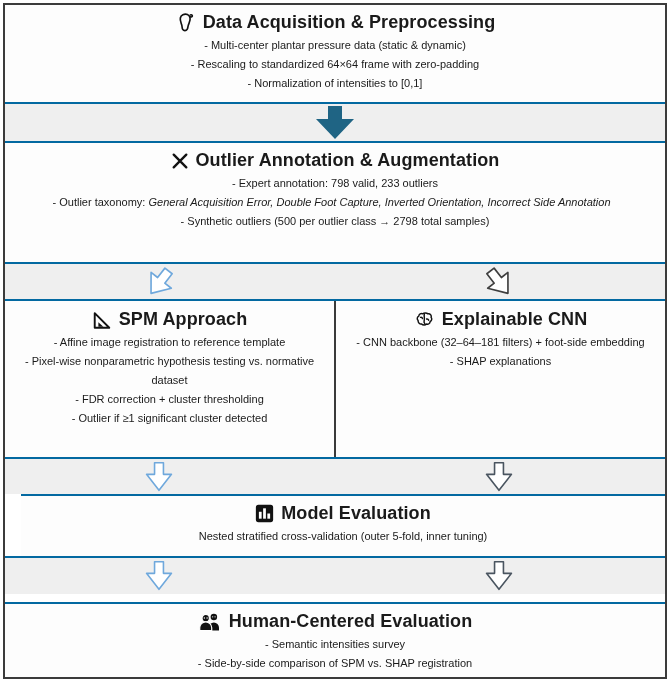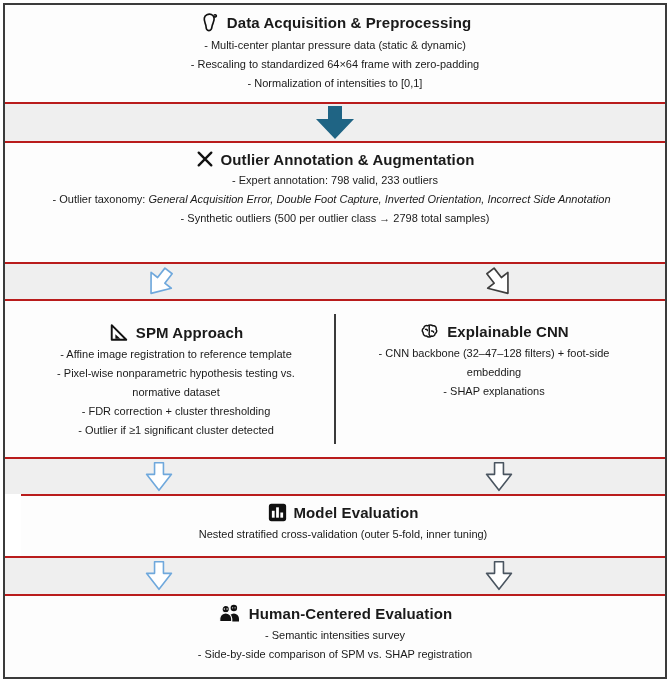--- a/index.html
+++ b/index.html
@@ -2,38 +2,38 @@
 <html><head>
 <meta charset="utf-8">
 <style>
   html,body{margin:0;padding:0;background:#ffffff;}
   body{width:668px;height:685px;font-family:"Liberation Sans","DejaVu Sans",sans-serif;color:#1a1a1a;}
   .frame{
     width:660px;height:672px;margin:3px auto 0 3px;
     border:2px solid #3b3b3b;display:flex;flex-direction:column;background:#ffffff;
   }
   .row{box-sizing:border-box;position:relative;}
-  .row + .row{border-top:2px solid #b91c1c;text-align:center;}
+  .row + .row{border-top:2px solid #0369a1;text-align:center;}
   .box{background:#fdfdfd;text-align:center;padding-top:7px;}
   .band{background:#efefef;}
   .title-row{display:flex;align-items:center;justify-content:center;gap:7px;margin-bottom:3px;}
-  .title{font-weight:bold;font-size:15px;letter-spacing:.1px;}
+  .title{font-weight:bold;font-size:18px;letter-spacing:.1px;}
   .line{font-size:11px;line-height:19px;margin:0 auto;}
   .icon{display:inline-flex;align-items:center;}
   .it{font-style:italic;}
   
   .r-box1{height:97px;}
   .r-bandA{height:39px;}
   .r-box2{height:121px;}
   .r-bandB{height:37px;}
-  .r-box3{height:158px;display:flex;padding:13px;text-align:center;}
+  .r-box3{height:158px;display:flex;padding:0;text-align:center;}
   .r-bandC{height:37px;}
   .r-box4{height:62px;margin-left:16px;}
   .r-bandD{height:38px;}
-  .r-box5{flex:1;}
+  .r-box5{flex:1;margin-top:8px;}
   .col{flex:1;padding-top:8px;}
   .col-right{border-left:2px solid #3b3b3b;}
   .col .line{padding:0 16px;}
   
   .solid-arrow{position:absolute;left:50%;transform:translateX(-50%);top:2px;}
   .h-arrow{position:absolute;top:2px;}
   .h-left{left:138px;}
   .h-right{left:478px;}
   .rot-l{transform:rotate(38deg);}
   .rot-r{transform:rotate(-38deg);}
@@ -115,21 +115,21 @@
         <span class="icon">
           <svg width="21" height="19" viewBox="0 0 24 22" fill="none" stroke="#111" stroke-width="1.7" stroke-linejoin="round" stroke-linecap="round">
             <path d="M4.5 12 C3 10.5 3.4 8 5.4 7 C5.4 4.8 8 3.4 10 4.4 C11.5 3 14.5 3 16 4.5 C18.5 4 20.6 6.4 19.6 8.5 C21 10 20.5 12.6 18.5 13.5 C18.4 15.6 16.4 17 14.4 16.2 C12.9 17.8 10 17.8 8.6 16.2 C6.5 16.8 4.5 15 4.5 12 Z"></path>
             <path d="M11.8 5 C11 7.5 12.6 9.5 11.6 12.5 C11.2 13.8 11.6 15 12.4 15.8"></path>
             <path d="M7.5 8.5 C8.8 8.2 9.6 9 9.7 10"></path>
             <path d="M14.5 10.5 C15.8 10.2 16.8 11 16.8 12"></path>
           </svg>
         </span>
         <span class="title">Explainable CNN</span>
       </div>
-      <p class="line">- CNN backbone (32–47–128 filters) + foot-side embedding</p>
+      <p class="line">- CNN backbone (32–64–181 filters) + foot-side embedding</p>
       <p class="line">- SHAP explanations</p>
     </div>
   </section>
 
   <div class="row band r-bandC">
     <span class="h-arrow h-left icon">
       <svg width="32" height="32" viewBox="0 0 36 36">
         <path d="M13 2 H23 V15 H32 L18 33 L4 15 H13 Z" fill="#ffffff" stroke="#6fa8dc" stroke-width="1.8" stroke-linejoin="round"></path>
       </svg>
     </span>

